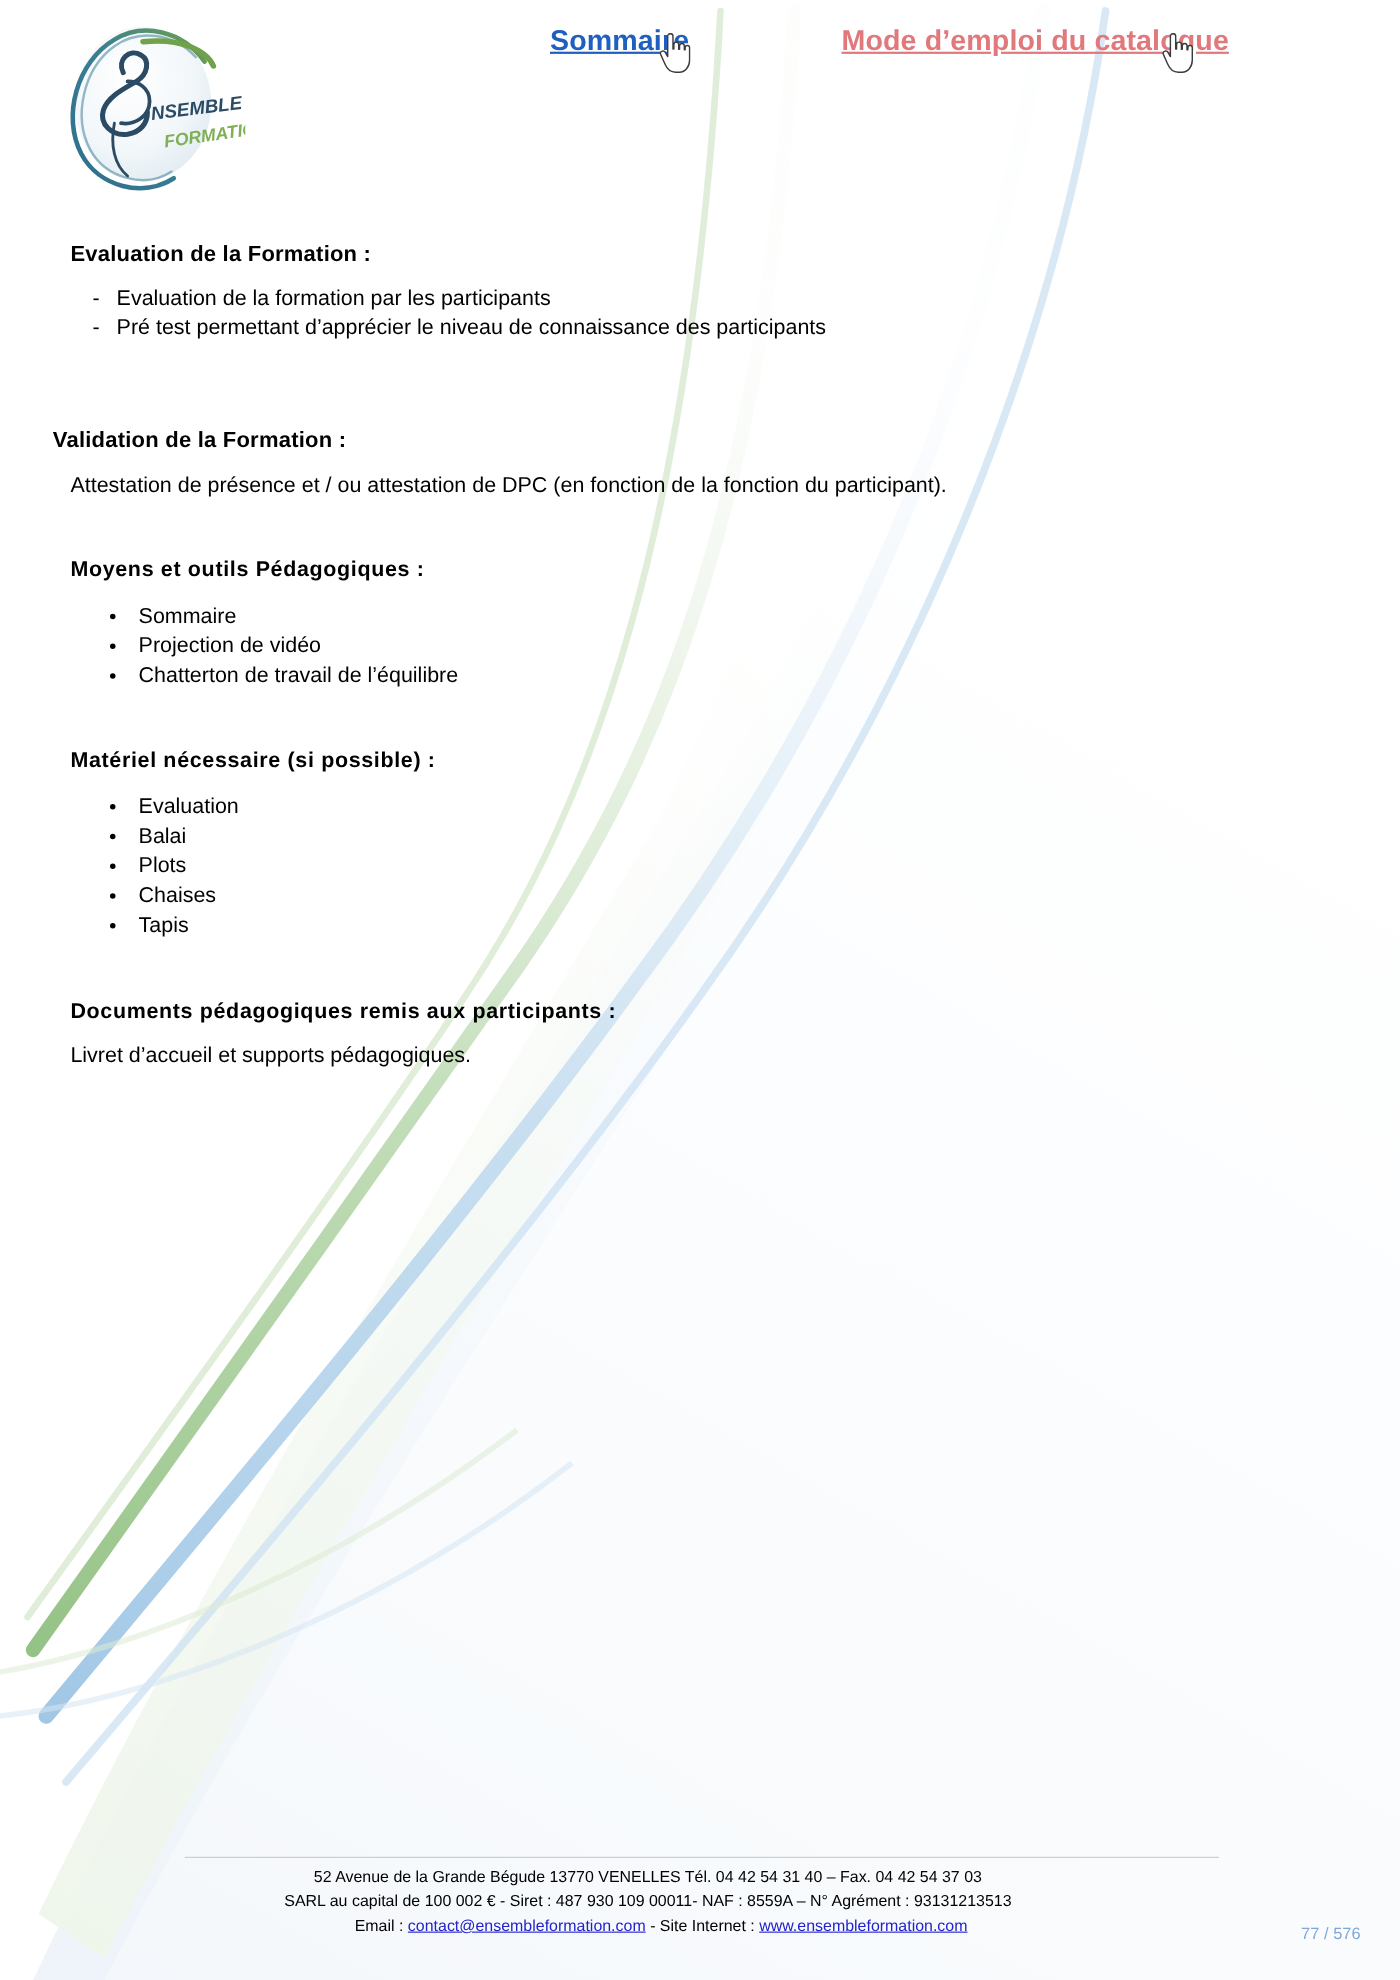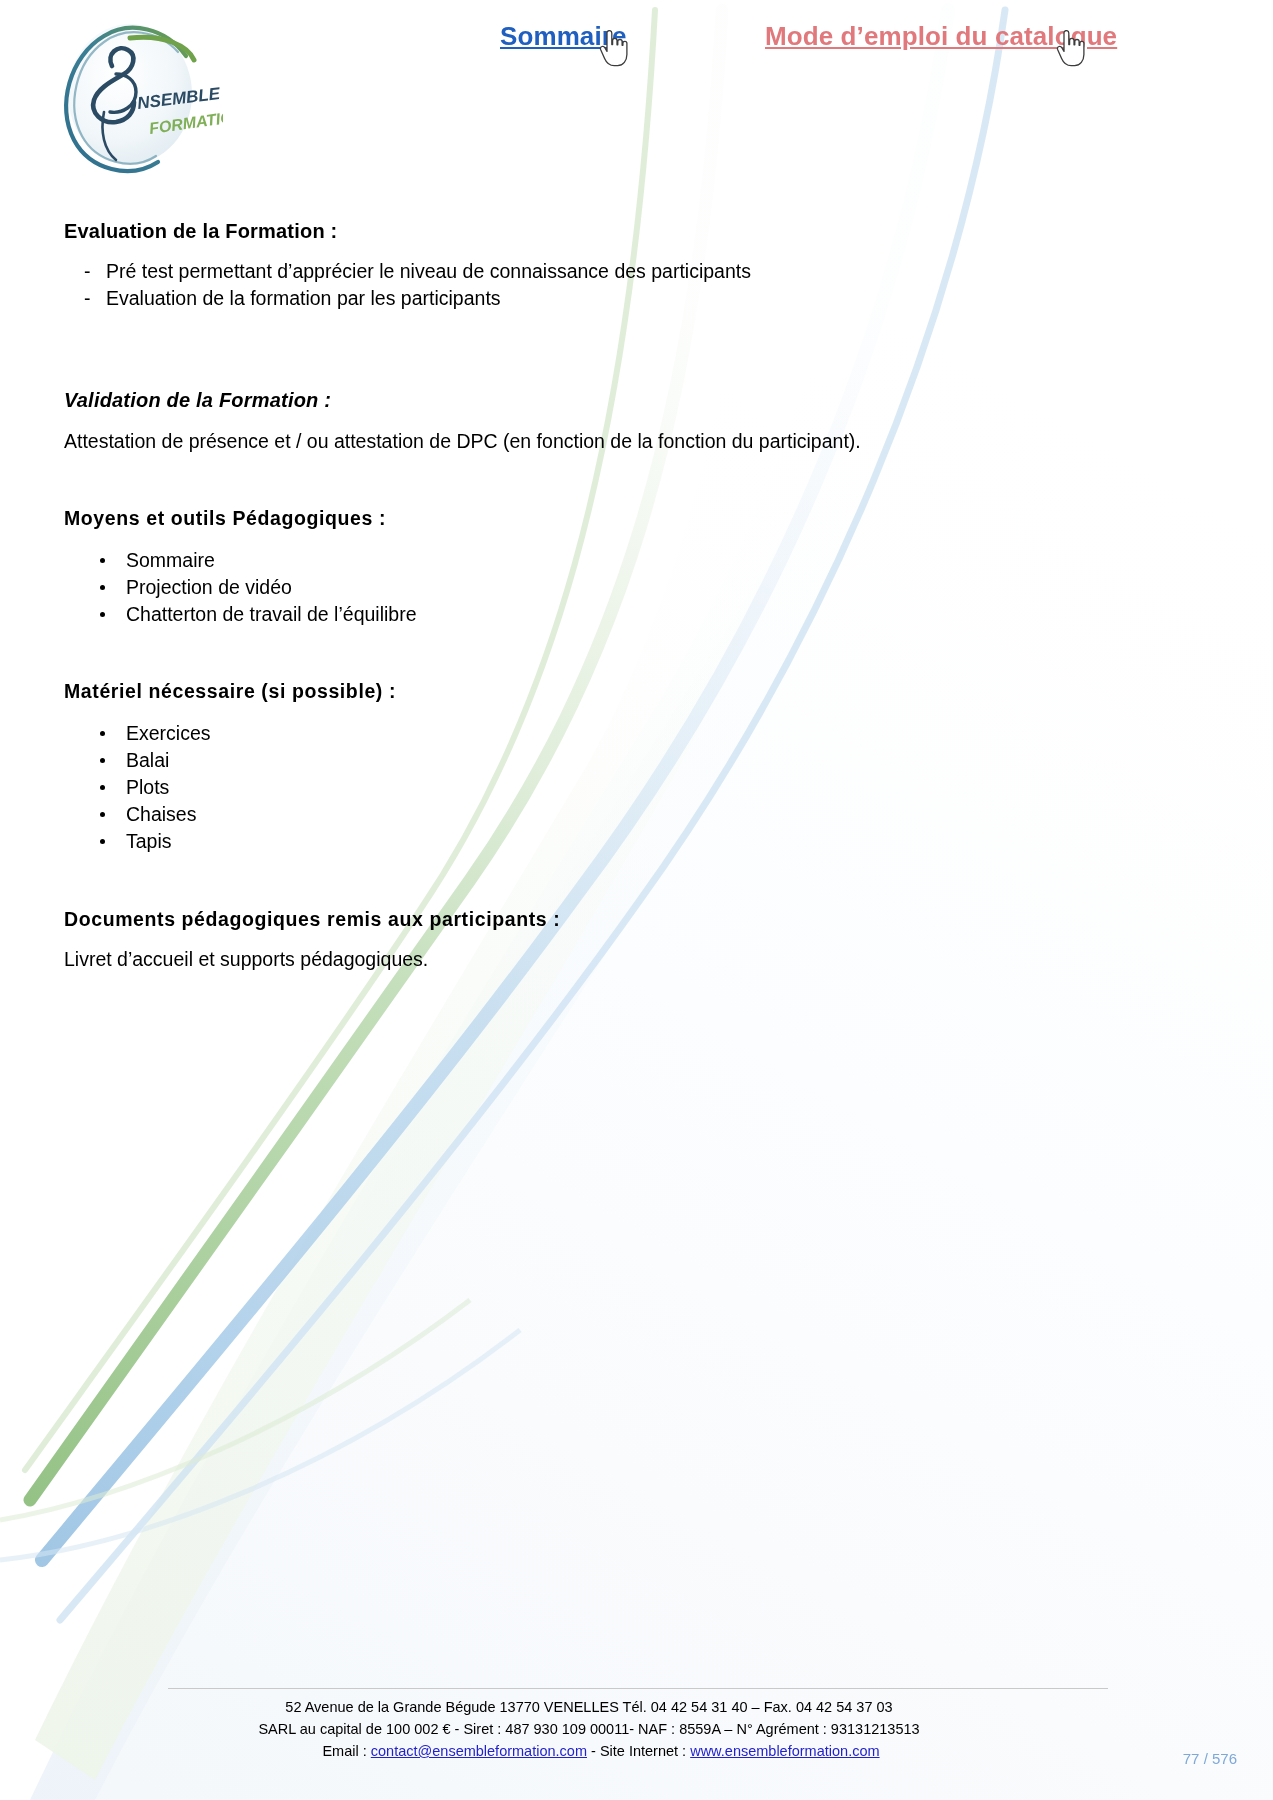--- a/index.html
+++ b/index.html
@@ -180,37 +180,37 @@
                  L28.9,24.5 C28.9,30.5 25.2,35.6 19.6,35.6 L16.2,35.6 C11.4,35.6 8.4,32.6 6.6,28.4
                  L2.6,19.4 C2.1,18.2 2.7,16.9 3.9,16.5 C5,16.1 6.2,16.6 6.8,17.6 L9,21.4 Z" fill="#ffffff" stroke="#3c3c3c" stroke-width="1.3" stroke-linejoin="round"></path>
       </svg>
     </span>
   </div>
 
   <div class="content">
 
     <h2 class="sec narrow" style="left:64px;top:220px;">Evaluation de la Formation :</h2>
     <ul class="lst dash" style="left:54px;top:258px;">
+      <li>Evaluation de la formation par les participants</li>
       <li>Pré test permettant d’apprécier le niveau de connaissance des participants</li>
-      <li>Evaluation de la formation par les participants</li>
     </ul>
 
-    <h2 class="sec narrow" style="left:64px;top:389px;font-style:italic;">Validation de la Formation :</h2>
+    <h2 class="sec narrow" style="left:48px;top:389px;">Validation de la Formation :</h2>
     <p class="para" style="left:64px;top:430px;">Attestation de présence et / ou attestation de DPC (en fonction de la fonction du participant).</p>
 
     <h2 class="sec" style="left:64px;top:507px;">Moyens et outils Pédagogiques :</h2>
     <ul class="lst disc" style="left:74px;top:547px;">
       <li>Sommaire</li>
       <li>Projection de vidéo</li>
       <li>Chatterton de travail de l’équilibre</li>
     </ul>
 
     <h2 class="sec" style="left:64px;top:680px;">Matériel nécessaire (si possible) :</h2>
     <ul class="lst disc" style="left:74px;top:720px;">
-      <li>Exercices</li>
+      <li>Evaluation</li>
       <li>Balai</li>
       <li>Plots</li>
       <li>Chaises</li>
       <li>Tapis</li>
     </ul>
 
     <h2 class="sec" style="left:64px;top:908px;">Documents pédagogiques remis aux participants :</h2>
     <p class="para" style="left:64px;top:948px;">Livret d’accueil et supports pédagogiques.</p>
   </div>
 

